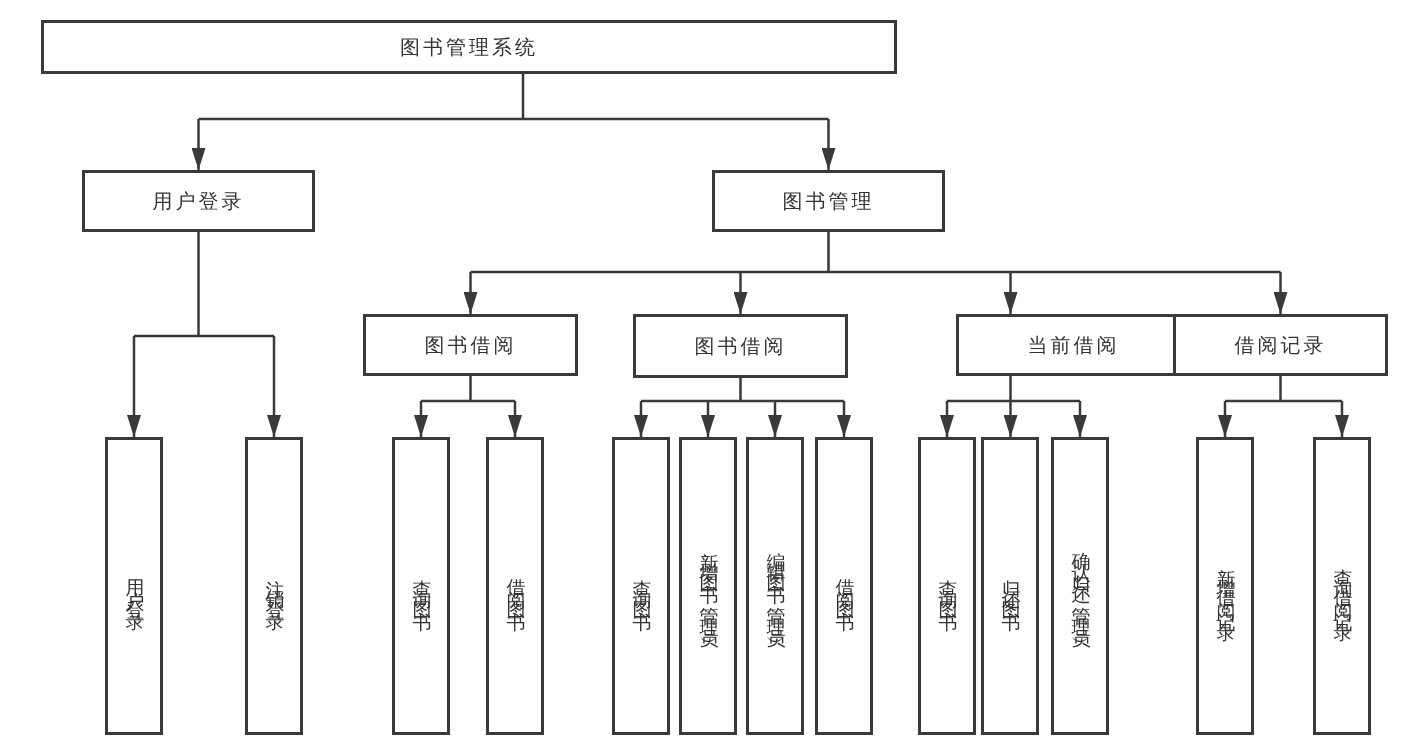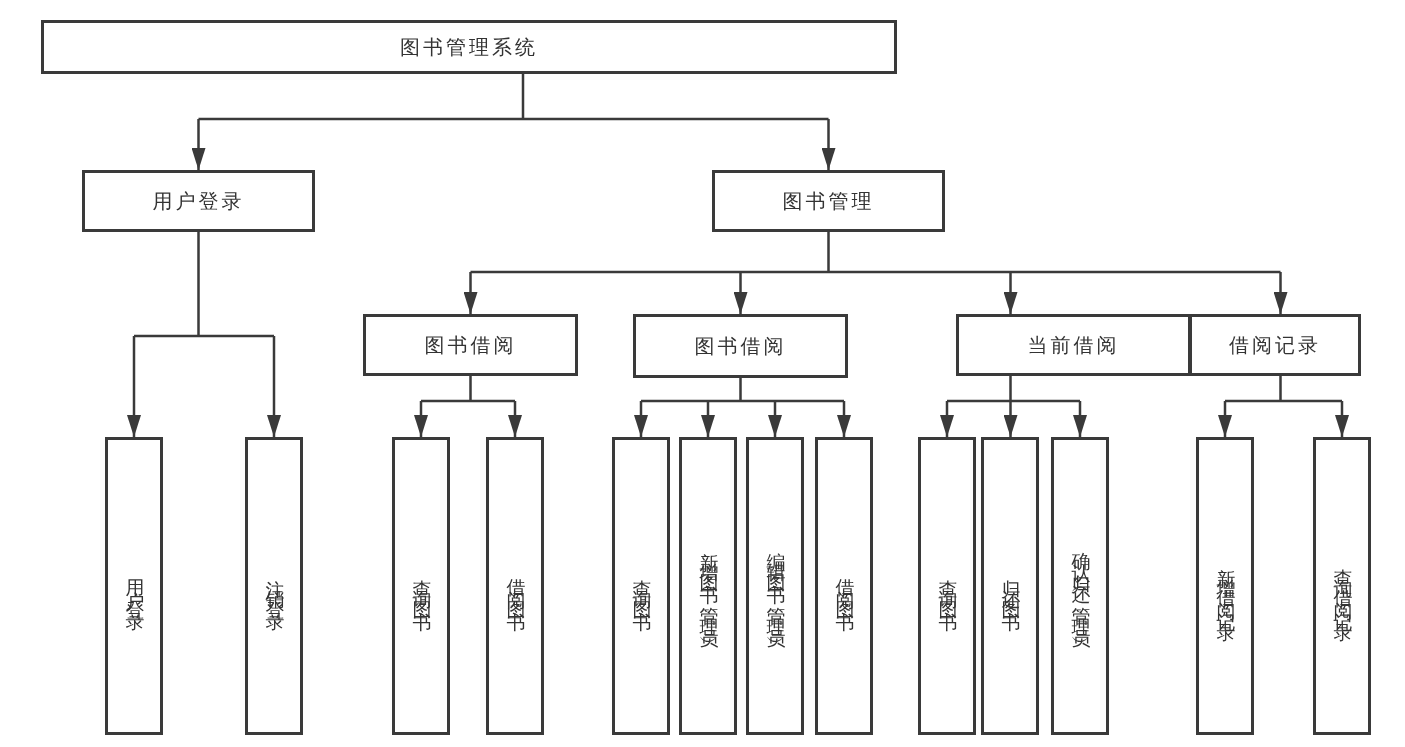--- a/index.html
+++ b/index.html
@@ -120,21 +120,21 @@
   </svg>
 
   <div class="node" style="left:21px; top:20px; width:856px; height:54px;margin-left:20px;">图书管理系统</div>
 
   <div class="node" style="left:82px; top:170px; width:233px; height:62px;">用户登录</div>
   <div class="node" style="left:712px; top:170px; width:233px; height:62px;">图书管理</div>
 
   <div class="node" style="left:363px; top:314px; width:215px; height:62px;">图书借阅</div>
   <div class="node" style="left:633px; top:314px; width:215px; height:64px;">图书借阅</div>
   <div class="node" style="left:956px; top:314px; width:235px; height:62px;">当前借阅</div>
-  <div class="node" style="left:1173px; top:314px; width:172px; height:62px;margin-left:16px;">借阅记录</div>
+  <div class="node" style="left:1173px; top:314px; width:215px; height:62px;">借阅记录</div>
 
   <div class="leaf" style="left:105px;">用户登录</div>
   <div class="leaf" style="left:245px;">注销登录</div>
 
   <div class="leaf" style="left:392px;">查询图书</div>
   <div class="leaf" style="left:486px;">借阅图书</div>
 
   <div class="leaf" style="left:612px;">查询图书</div>
   <div class="leaf" style="left:679px;">新增图书（管理员）</div>
   <div class="leaf" style="left:746px;">编辑图书（管理员）</div>

